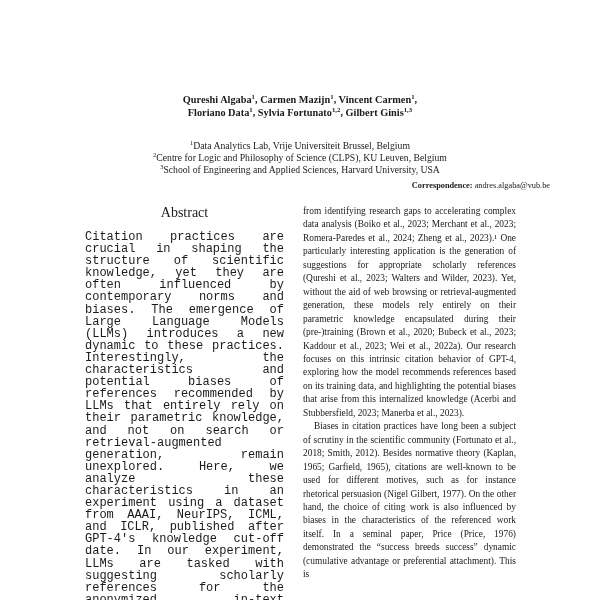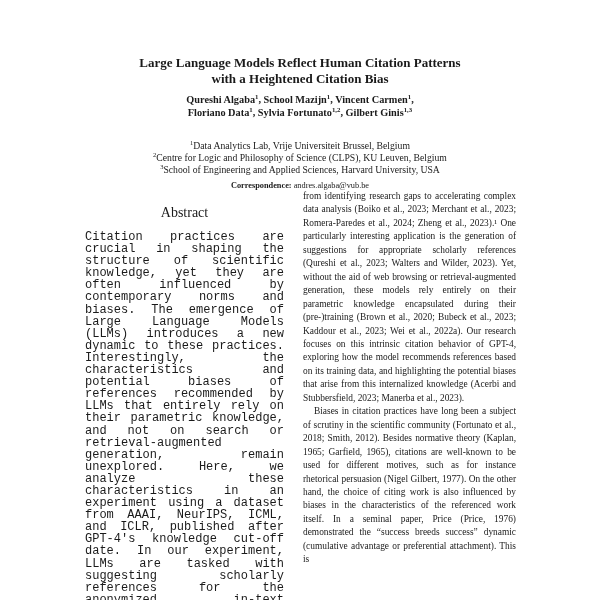--- a/index.html
+++ b/index.html
@@ -33,21 +33,21 @@
     position: absolute;
     top: 140px; left: 20px; width: 560px;
     text-align: center;
     font-size: 9.7px;
     line-height: 11.9px;
   }
   .affiliations sup { font-size: 6.5px; line-height: 0; }
   .correspondence {
     position: absolute;
     top: 181px; left: 50px; width: 500px;
-    text-align: center;
+    text-align: right;
     font-size: 8.3px;
   }
   .correspondence .label { font-weight: 700; }
   .col-left {
     position: absolute;
     left: 85px; top: 205px; width: 199px;
   }
   .abstract-title {
     text-align: center;
     font-weight: 400;
@@ -55,39 +55,38 @@
     margin: 0 0 10px 0;
   }
   .abstract-body {
     font-size: 12px;
     line-height: 12.1px;
     text-align: justify;
     font-family: Liberation Mono, monospace;
   }
   .col-right {
     position: absolute;
-    left: 303px; top: 190px; width: 213px;
+    left: 303px; top: 205px; width: 213px;
     font-size: 9.4px;
     line-height: 13.45px;
     text-align: justify;
   }
   .col-right p { margin: 0; padding: 0; }
   .col-right p.indent { text-indent: 11px; }
 </style>
 </head>
 <body>
 
 <div class="page">
 
   <div class="title">
-    <span>Large Language Models Reflect Human Citation Patterns</span><br>
-    <span>with a Heightened Citation Bias</span>
+    <br>
   </div>
 
-  <div class="authors"><span>Qureshi Algaba</span><sup>1</sup>, <span>School Mazijn</span><sup>1</sup>, <span>Vincent Carmen</span><sup>1</sup>,<br><span>Floriano Data</span><sup>1</sup>, <span>Sylvia Fortunato</span><sup>1,2</sup>, <span>Gilbert Ginis</span><sup>1,3</sup></div>
+  <div class="authors"><span>Qureshi Algaba</span><sup>1</sup>, <span>Carmen Mazijn</span><sup>1</sup>, <span>Vincent Carmen</span><sup>1</sup>,<br><span>Floriano Data</span><sup>1</sup>, <span>Sylvia Fortunato</span><sup>1,2</sup>, <span>Gilbert Ginis</span><sup>1,3</sup></div>
 
   <div class="affiliations">
       <div><sup>1</sup>Data Analytics Lab, Vrije Universiteit Brussel, Belgium</div>
       <div><sup>2</sup>Centre for Logic and Philosophy of Science (CLPS), KU Leuven, Belgium</div>
       <div><sup>3</sup>School of Engineering and Applied Sciences, Harvard University, USA</div>
     </div>
 
   <div class="correspondence">
     <span class="label">Correspondence:</span>
     <span>andres.algaba@vub.be</span>

